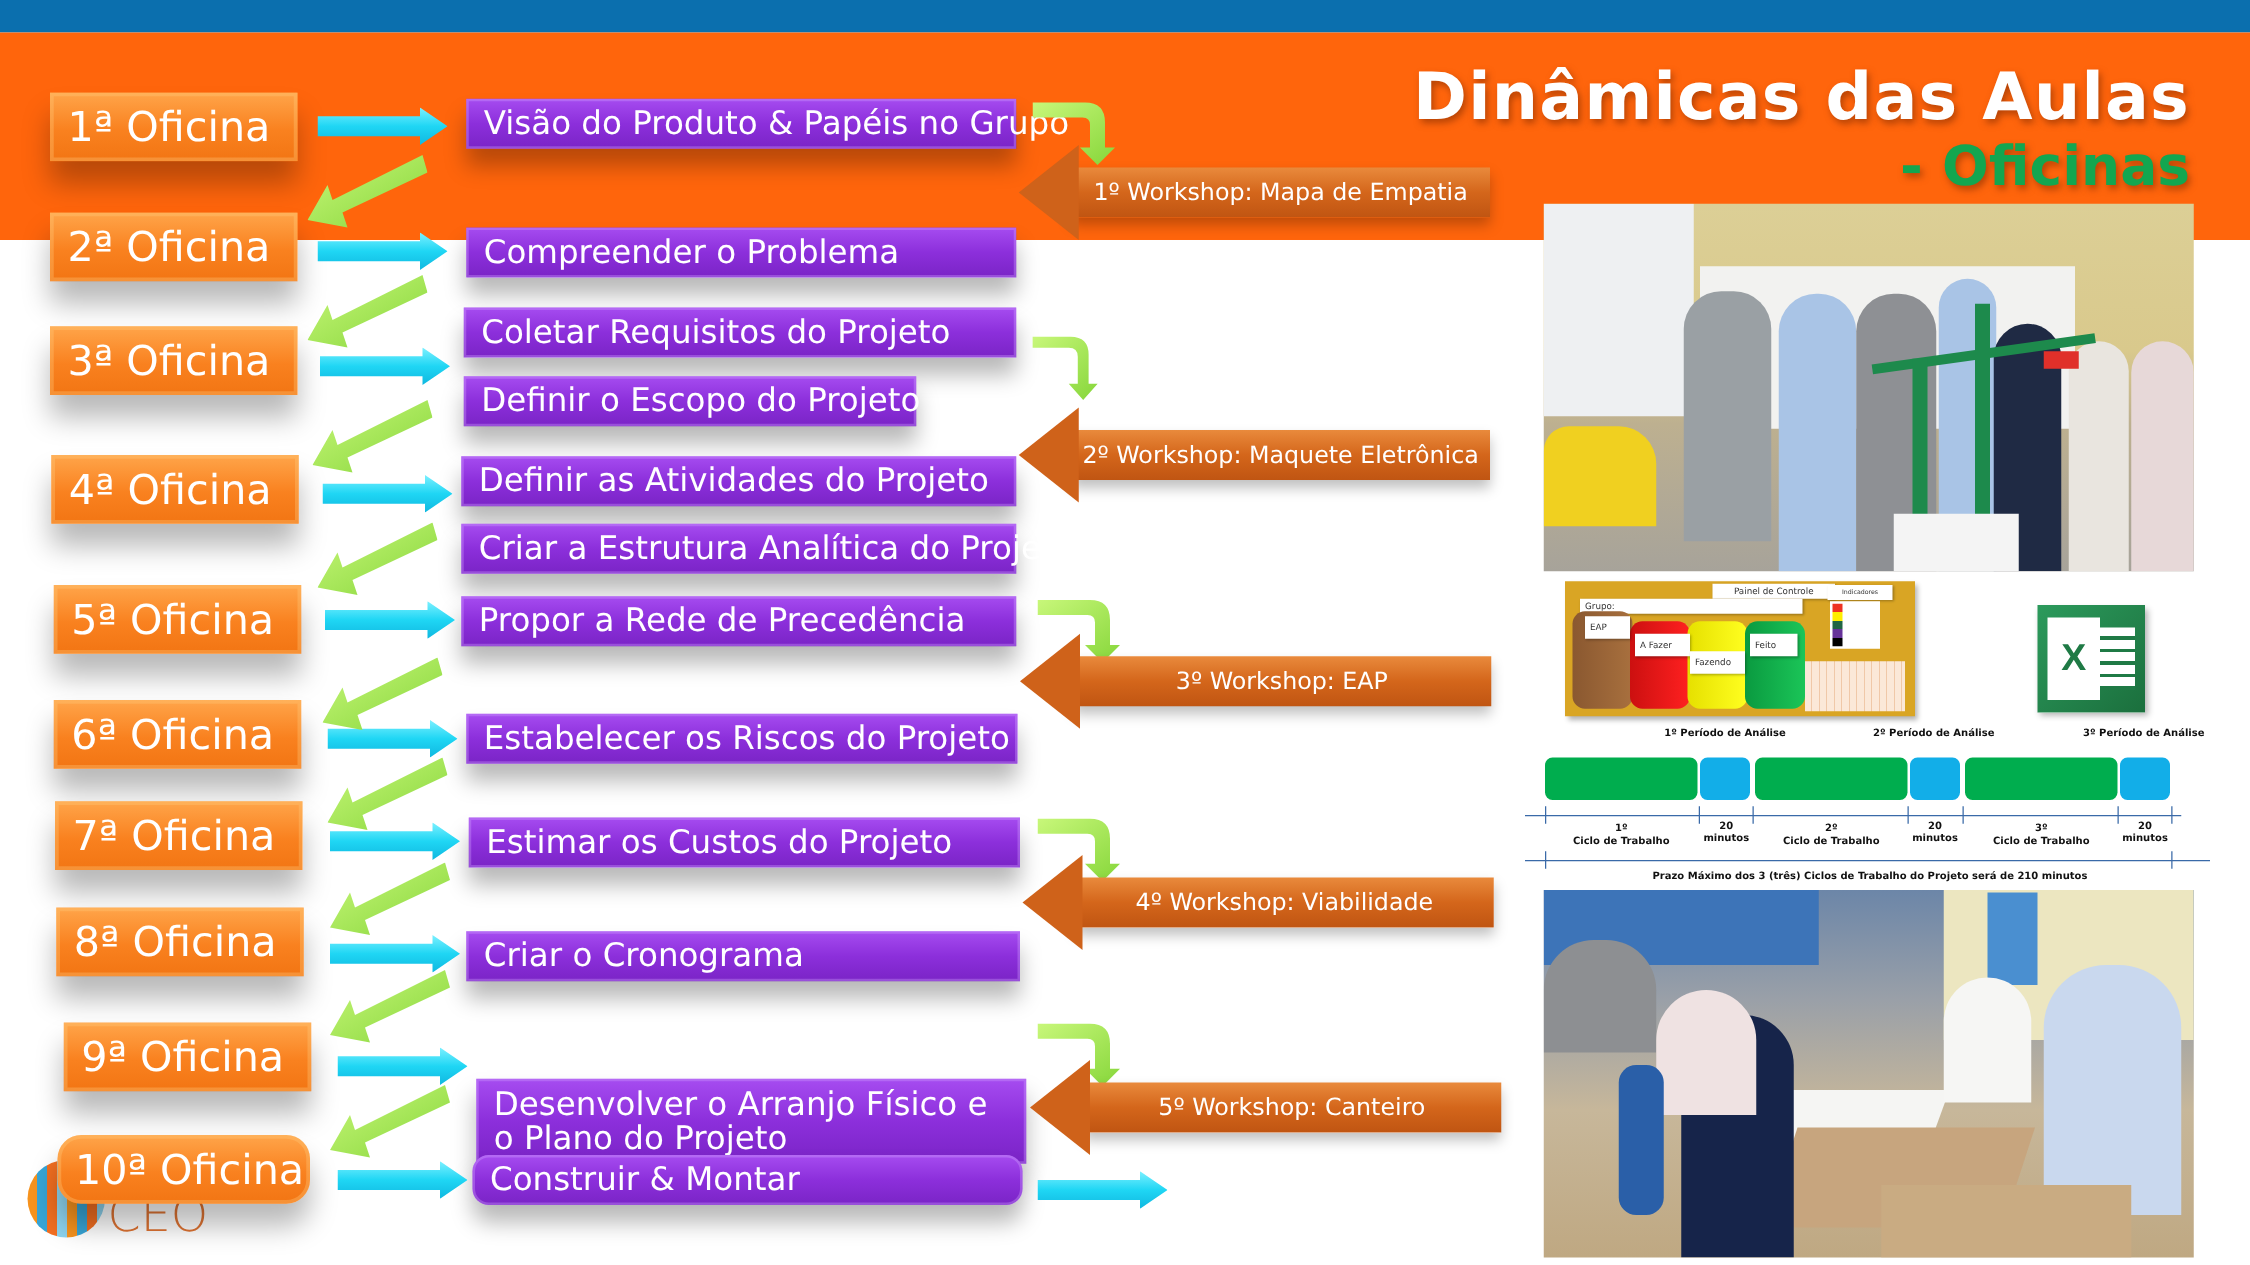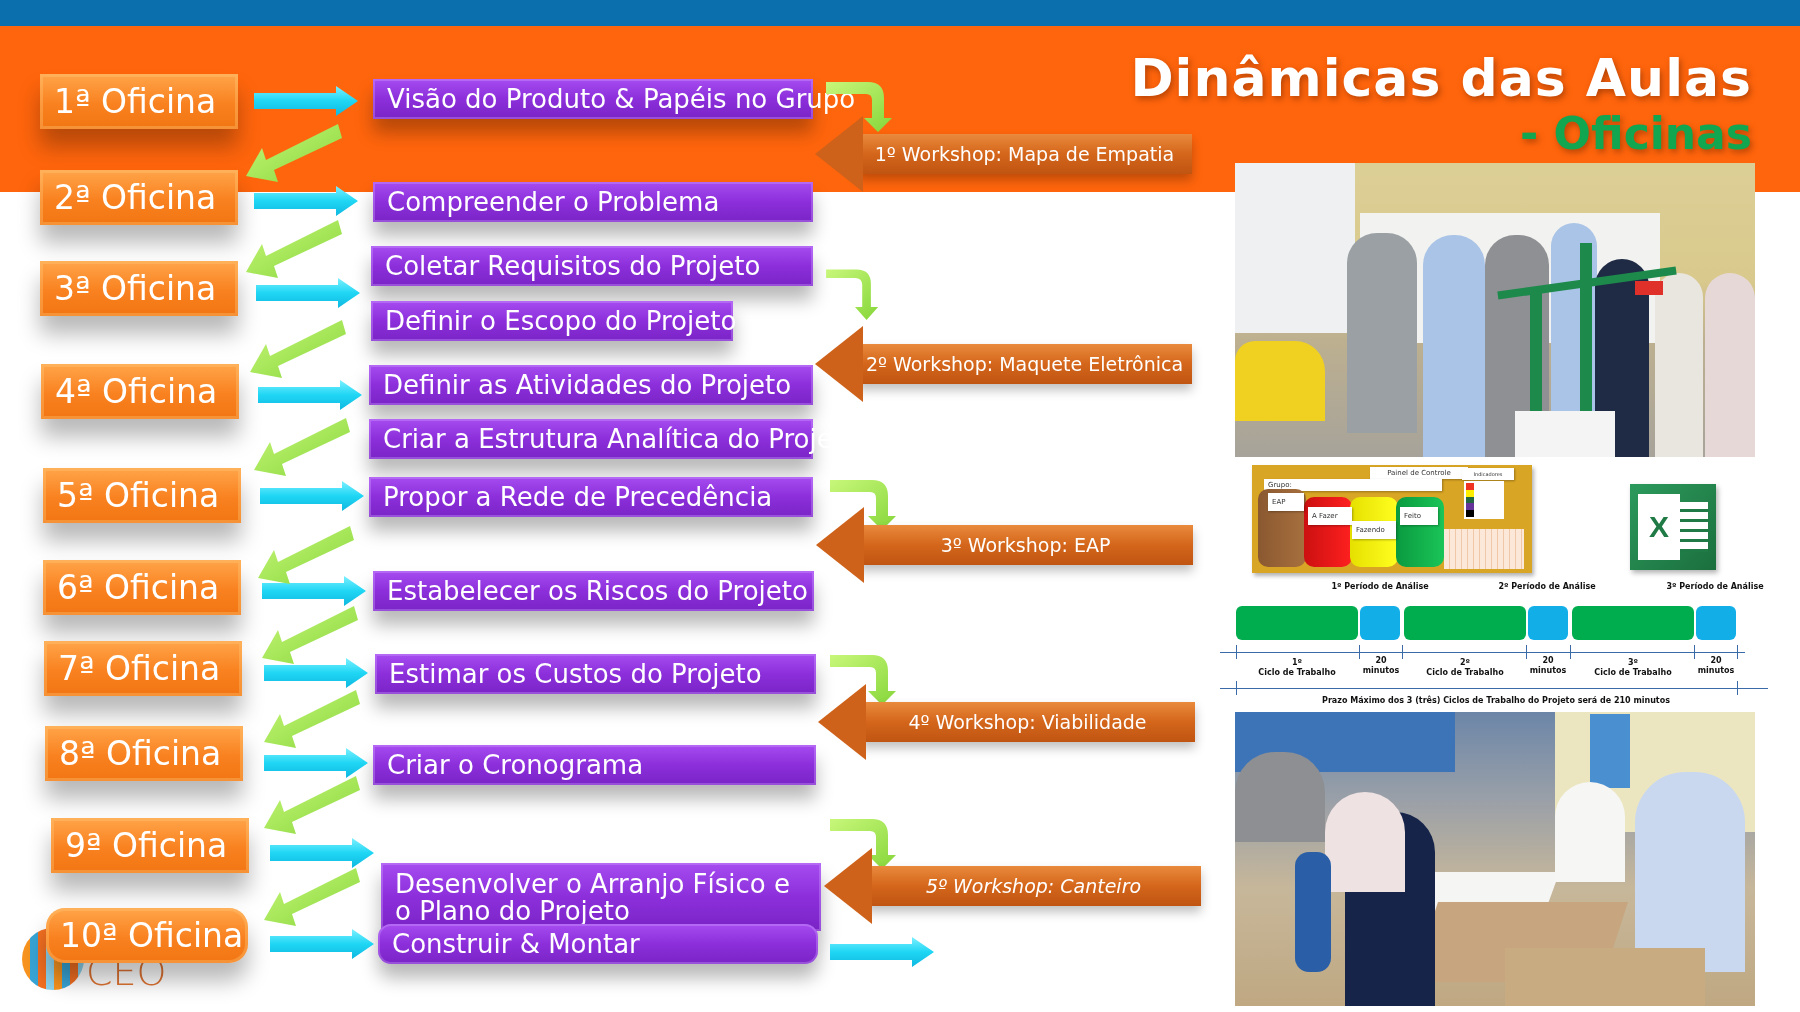--- a/index.html
+++ b/index.html
@@ -176,21 +176,21 @@
 <div class="ws" style="left:816px;top:507px;width:377px;">
   <div class="body"></div>
     <div class="head"></div>
   <div class="lbl">3º Workshop: EAP</div>
 </div>
 <div class="ws" style="left:818px;top:684px;width:377px;">
   <div class="body"></div>
     <div class="head"></div>
   <div class="lbl">4º Workshop: Viabilidade</div>
 </div>
-<div class="ws" style="left:824px;top:848px;width:377px;font-style:italic;">
+<div class="ws" style="left:824px;top:848px;width:377px;">
   <div class="body"></div>
     <div class="head"></div>
   <div class="lbl">5º Workshop: Canteiro</div>
 </div>
 
 <div class="photo ph1">
   <div style="position:absolute;left:0;top:0;width:120px;height:170px;background:#eef0f2;"></div>
   <div style="position:absolute;left:125px;top:50px;width:300px;height:130px;background:#f2f2f0;"></div>
   <div style="position:absolute;left:0;top:178px;width:90px;height:80px;background:#f0d020;border-radius:20px 30px 0 0;"></div>
   <div style="position:absolute;left:112px;top:70px;width:70px;height:200px;background:#9aa0a4;border-radius:30px 30px 0 0;"></div>

